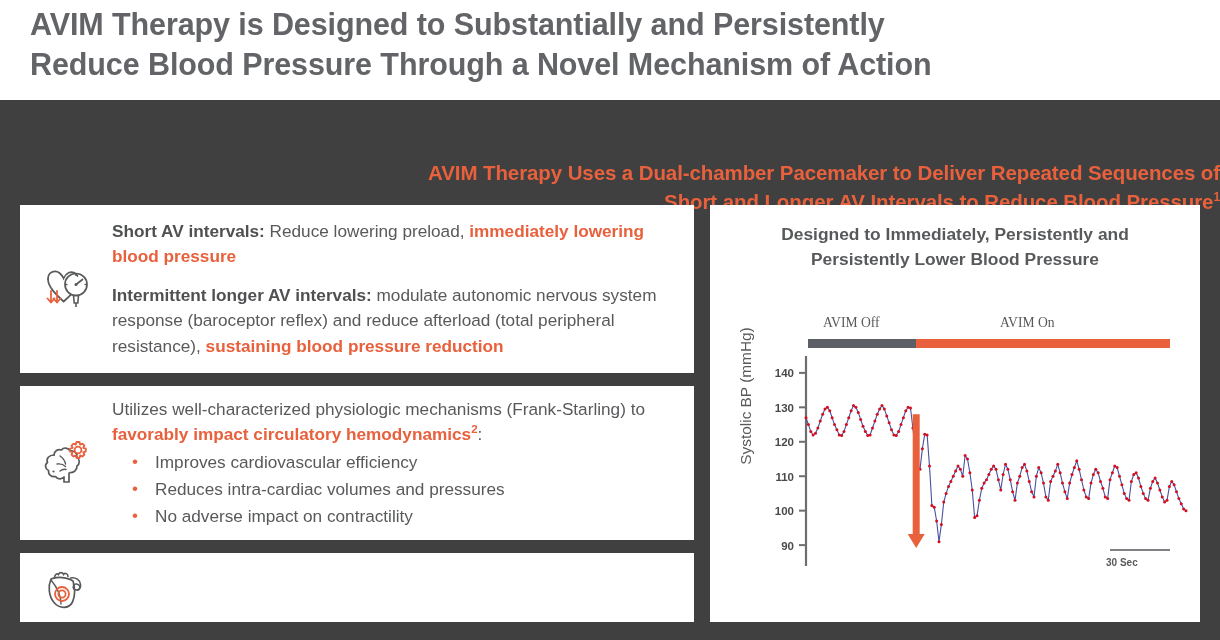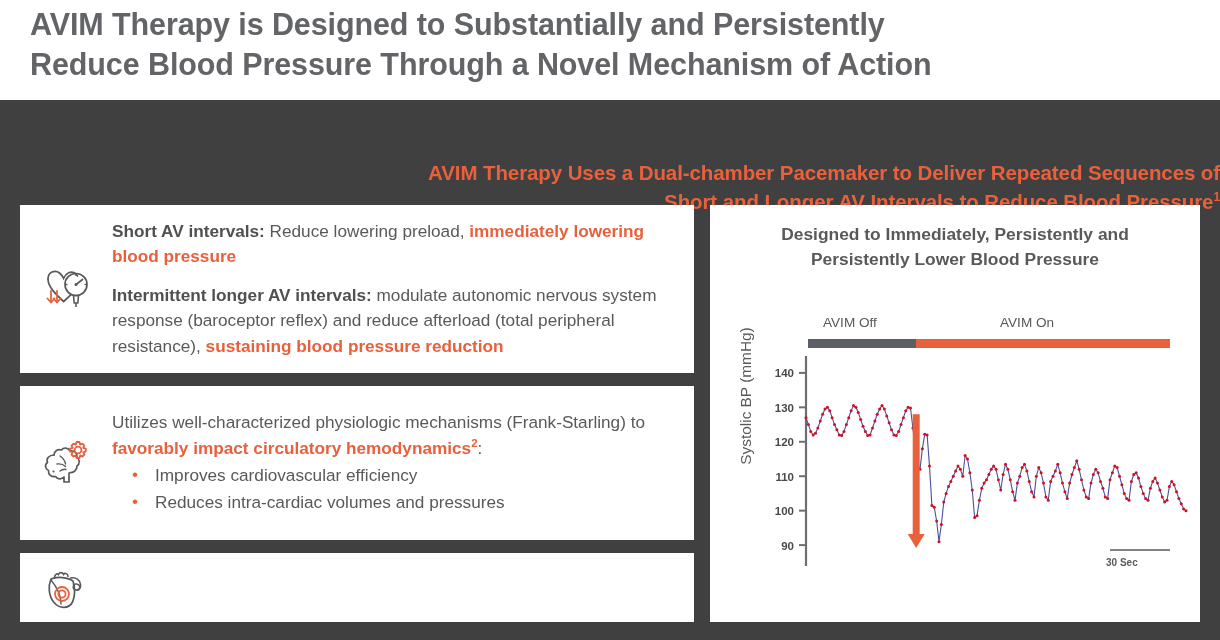--- a/index.html
+++ b/index.html
@@ -134,20 +134,21 @@
     font-weight: bold;
     color: #58595B;
     line-height: 25px;
     padding-top: 17px;
   }
   .phase-wrap {
     position: absolute;
     left: 98px;
     top: 110px;
     width: 362px;
+    font-family: Liberation Serif, serif;
   }
   .phase-labels {
     position: relative;
     height: 22px;
   }
   .phase-label {
     position: absolute;
     font-size: 13.6px;
     color: #58595B;
     top: 0;
@@ -251,20 +252,21 @@
           </g>
         </svg>
       </div>
       <div class="text-col">
         <div class="body-text">
           <span>Utilizes well-characterized physiologic mechanisms (Frank-Starling) to </span><span class="b-orange">favorably impact circulatory hemodynamics</span><span class="b-orange sup-sm">2</span><span>:</span>
         </div>
         <ul class="bullets">
           <li>Improves cardiovascular efficiency</li>
           <li>Reduces intra-cardiac volumes and pressures</li>
+          <li>No adverse impact on contractility</li>
         </ul>
       </div>
     </div>
   </div>
 
   <div class="card" id="card-3">
     <div class="card-inner">
       <div class="icon-col">
         <svg width="58" height="54" viewBox="0 0 58 54" aria-hidden="true">
           <path d="M14 18 C11 25, 11.5 35, 17 41.5 C22.5 48, 32 48, 35.5 41 C38.5 35, 38 26, 36 20 C31 16.5, 20 15, 14 18 Z" fill="none" stroke="#58595B" stroke-width="1.7" stroke-linejoin="round"></path>

